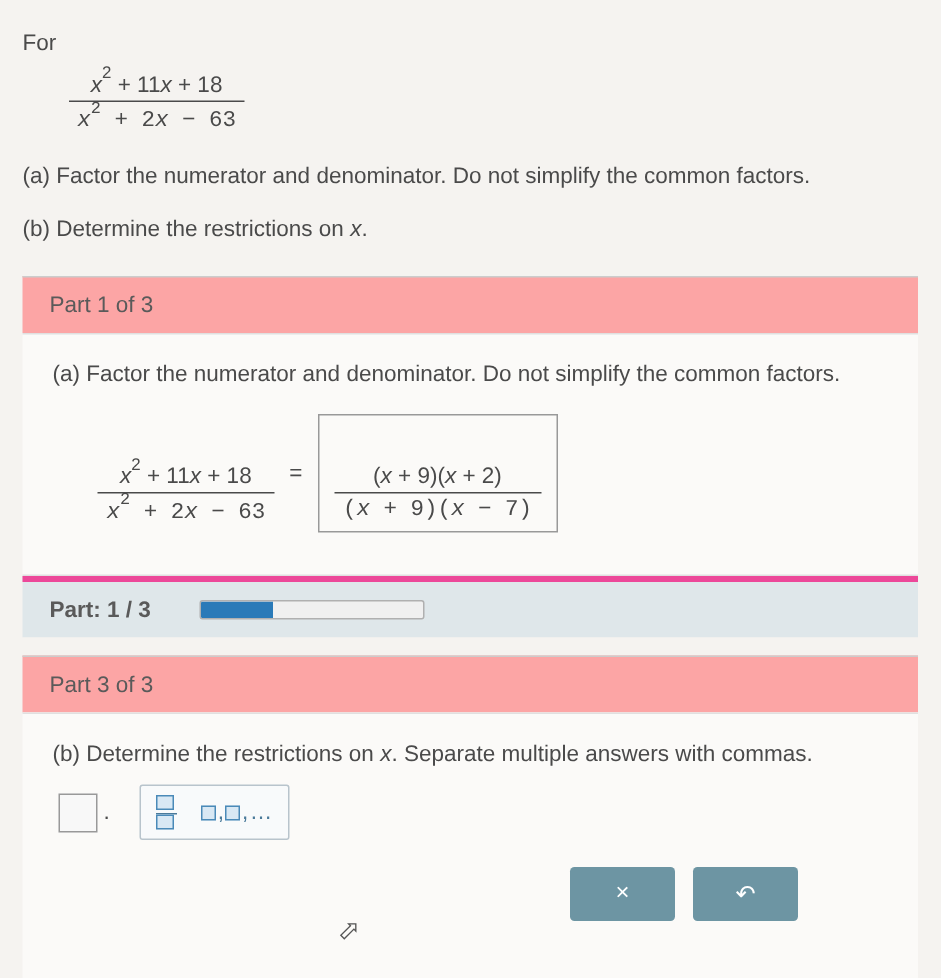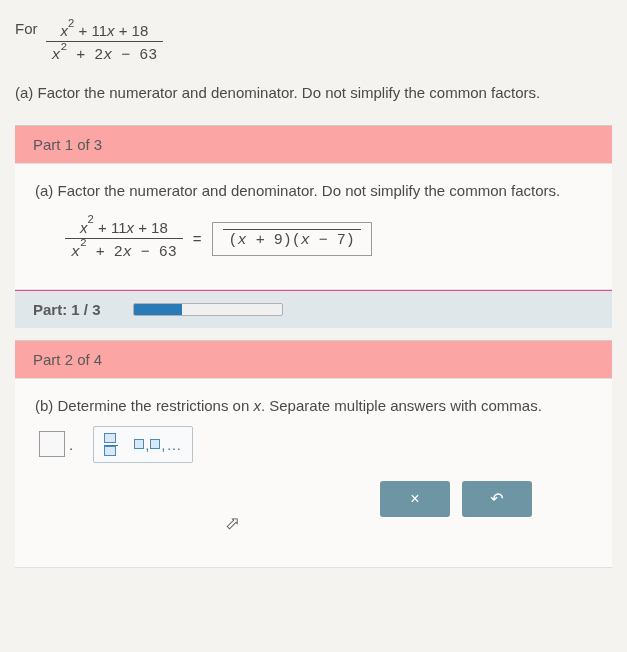--- a/index.html
+++ b/index.html
@@ -13,20 +13,21 @@
     }
     .intro {
       margin-bottom: 18px;
       display: flex;
     }
     .intro-label { margin-right: 8px; }
     .frac {
       display: inline-block;
       vertical-align: middle;
       text-align: center;
+      margin-top: 26px;
     }
     .frac .num { display: block; padding: 0 6px 2px; }
     .frac .den { display: block; border-top: 1.5px solid #4a4a4a; padding: 2px 6px 0; font-family: Liberation Mono, monospace; }
     sup { font-size: 0.75em; position: relative; top: -0.3em; }
     .var { font-style: italic; }
     .q-list { margin-bottom: 20px; }
     .q-item { margin: 12px 0; line-height: 1.5; }
     .part-header {
       background: #fca5a5;
       padding: 10px 18px;
@@ -53,21 +54,21 @@
       display: inline-flex;
       align-items: center;
       background: #fbfaf8;
     }
     .progress-section {
       background: #dfe7ea;
       padding: 10px 18px;
       display: flex;
       align-items: center;
       gap: 32px;
-      border-top: 1px solid #ec4899;
+      border-top: 4px solid #ec4899;
     }
     .progress-label { color: #5a5a5a; }
     .progress-bar {
       width: 150px;
       height: 13px;
       background: #f0f0f0;
       border: 1px solid #b0b0b0;
       border-radius: 2px;
       overflow: hidden;
     }
@@ -153,49 +154,51 @@
 <div class="intro">
   <span class="intro-label">For</span>
   <span class="frac">
     <span class="num"><span class="var">x</span><sup>2</sup> + 11<span class="var">x</span> + 18</span>
     <span class="den"><span class="var">x</span><sup>2</sup> + 2<span class="var">x</span> − 63</span>
   </span>
 </div>
 
 <div class="q-list">
   <div class="q-item">(a) Factor the numerator and denominator. Do not simplify the common factors.</div>
+  <div class="q-item">(b) Determine the restrictions on <span class="var">x</span>.</div>
 </div>
 
 <div class="part-header">Part 1 of 3</div>
 <div class="part-body">
   <div>(a) Factor the numerator and denominator. Do not simplify the common factors.</div>
   <div class="equation-row">
     <span class="frac">
       <span class="num"><span class="var">x</span><sup>2</sup> + 11<span class="var">x</span> + 18</span>
       <span class="den"><span class="var">x</span><sup>2</sup> + 2<span class="var">x</span> − 63</span>
     </span>
     <span class="eq-sign">=</span>
     <span class="answer-box">
       <span class="frac">
+        <span class="num">(<span class="var">x</span> + 9)(<span class="var">x</span> + 2)</span>
         <span class="den">(<span class="var">x</span> + 9)(<span class="var">x</span> − 7)</span>
       </span>
     </span>
   </div>
 </div>
 
 <div class="progress-section">
   <span class="progress-label"><b>Part: 1 / 3</b></span>
   <div class="progress-bar">
     <div class="progress-fill"></div>
   </div>
 </div>
 
 <div class="sep"></div>
 
-<div class="part-header">Part 2 of 4</div>
+<div class="part-header">Part 3 of 3</div>
 <div class="part-body">
   <div>(b) Determine the restrictions on <span class="var">x</span>. Separate multiple answers with commas.</div>
   <div class="input-row">
     <input class="small-input" value="" style="">
     <span>.</span>
     <span class="toolbar">
       <span class="tool-btn">
         <span class="tool-frac">
           <span class="tf-num"></span>
           <span class="tf-line"></span>

